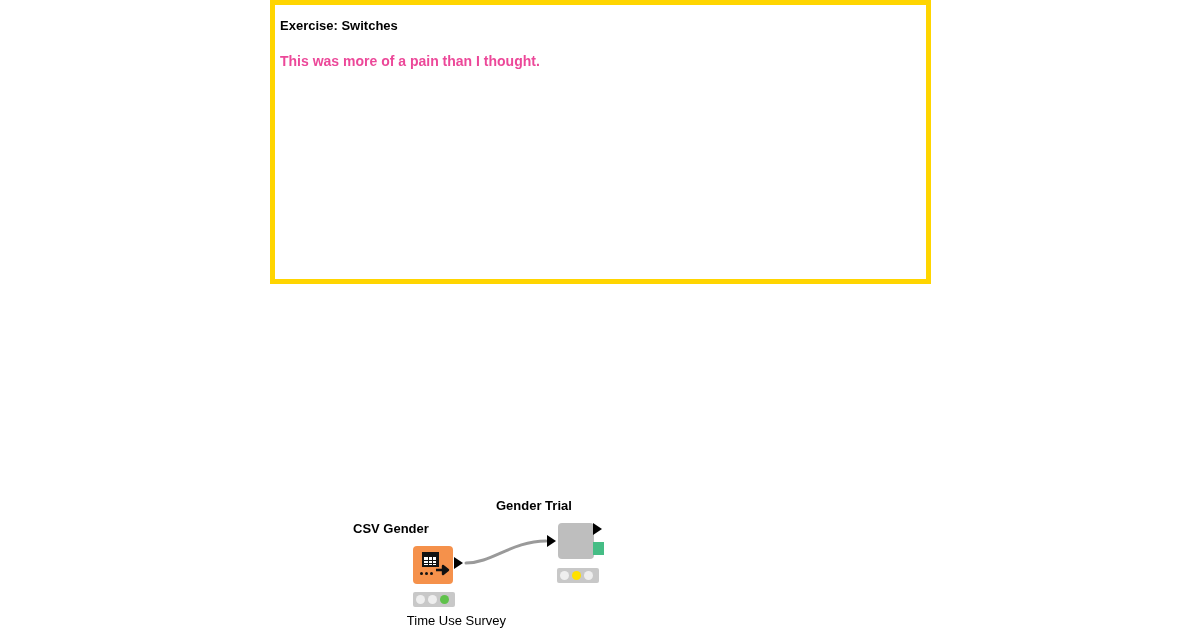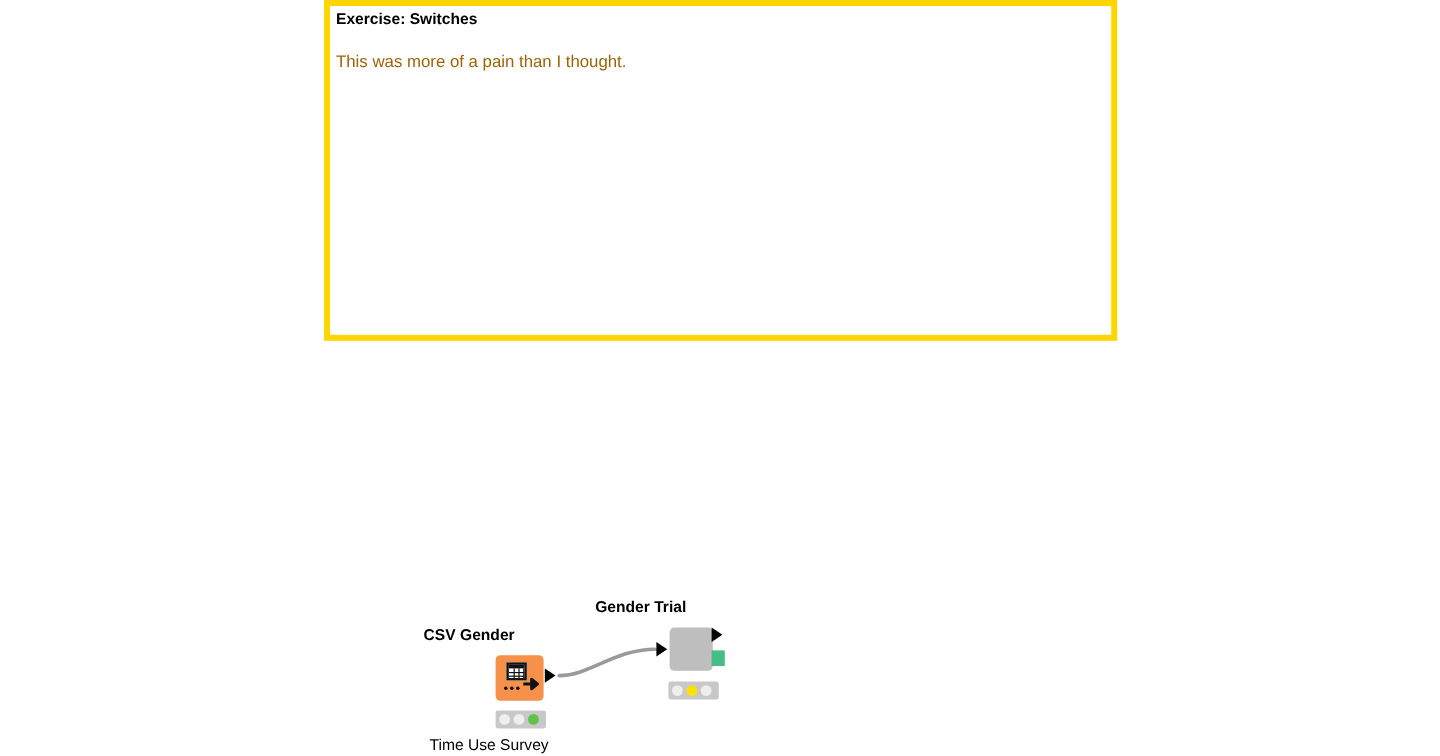--- a/index.html
+++ b/index.html
@@ -24,22 +24,22 @@
   }
   .annotation-title {
     font-size: 13px;
     font-weight: bold;
     color: #000000;
     line-height: 16px;
     white-space: pre;
   }
   .annotation-body {
     font-size: 14px;
-    font-weight: normal;
-    color: #a16207;
+    font-weight: bold;
+    color: #ec4899;
     line-height: 18px;
     white-space: pre-wrap;
   }
 
   
   .node {
     position: absolute;
   }
   .node-label {
     position: absolute;
@@ -47,21 +47,21 @@
     font-weight: bold;
     color: #000000;
     white-space: pre;
     line-height: 15px;
   }
   .node-annotation {
     position: absolute;
     font-size: 13px;
     font-weight: normal;
     color: #000000;
-    text-align: left;
+    text-align: right;
     white-space: pre;
     line-height: 15px;
   }
   .node-body {
     position: absolute;
     box-sizing: border-box;
   }
   .node-body.rounded {
     border-radius: 4px;
   }
@@ -143,21 +143,21 @@
     width: 1200px;
     height: 630px;
     pointer-events: none;
   }
 </style>
 </head>
 <body>
 
 <div id="canvas" style="background: rgb(255, 255, 255);">
 
-  <div class="annotation" id="annotation-box" style="left: 270px; top: 0px; width: 661px; height: 284px; border: 5px solid rgb(255, 213, 0); background: rgb(255, 255, 255); padding: 3px 5px;">
+  <div class="annotation" id="annotation-box" style="left: 270px; top: 0px; width: 661px; height: 284px; border: 5px solid rgb(255, 213, 0); background: rgb(255, 255, 255); padding: 13px 5px;">
     <div class="annotation-title">Exercise: Switches</div>
     <div class="annotation-body" style="margin-top: 18px;">This was more of a pain than I thought.</div>
   </div>
 
   <svg class="edges" viewBox="0 0 1200 630">
     <path id="edge-0" d="M 466 563 C 492 563 512 541 546 541" stroke="#9a9a9a" stroke-width="3" fill="none" stroke-linecap="round"></path>
   </svg>
 
   <div class="node">
 

